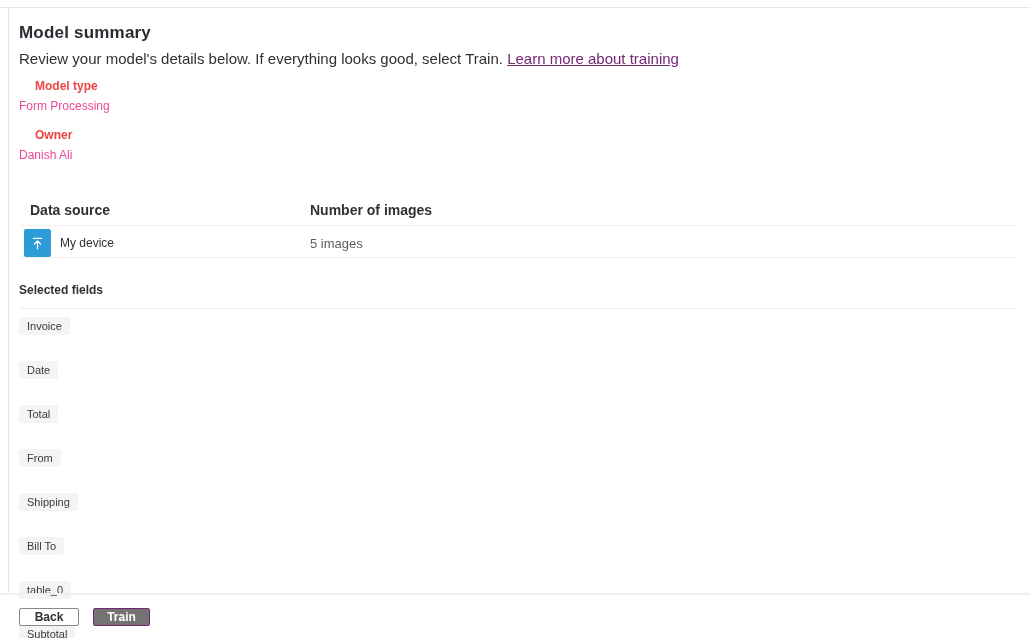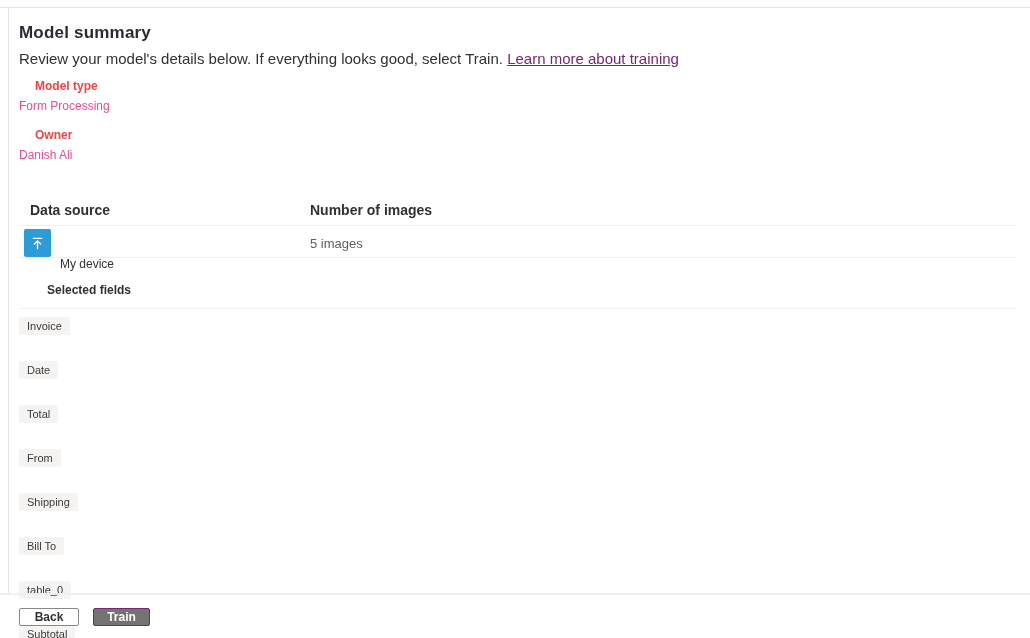--- a/index.html
+++ b/index.html
@@ -46,29 +46,29 @@
   .divider.table-head-line { top: 225px; }
   .divider.table-row-line { top: 257px; }
   .divider.fields-line { top: 308px; }
 
   .table-row-cellicon {
     position: absolute; left: 24px; top: 229px; width: 27px; height: 28px;
     background: #2b9cd8; border-radius: 2px;
     display: flex; align-items: center; justify-content: center;
   }
   .row-source {
-    position: absolute; left: 60px; top: 236px; font-size: 12px; color: #323130; margin-top: 21px;
+    position: absolute; left: 60px; top: 236px; font-size: 12px; color: #323130;
   }
   .row-images {
     position: absolute; left: 310px; top: 236px; font-size: 13px; color: #605e5c;
   }
 
   .fields-heading {
     position: absolute; left: 19px; top: 283px;
-    font-size: 12px; font-weight: 700; color: #323130; margin-left: 28px;
+    font-size: 12px; font-weight: 700; color: #323130;
   }
   .fields-list {
     position: absolute; left: 19px; top: 317px;
     display: flex; flex-direction: column; align-items: flex-start; gap: 26px;
   }
   .field-tag {
     background: #f5f4f3; border-radius: 2px;
     padding: 3px 8px; font-size: 11px; color: #3b3a39; line-height: 12px;
   }
 

